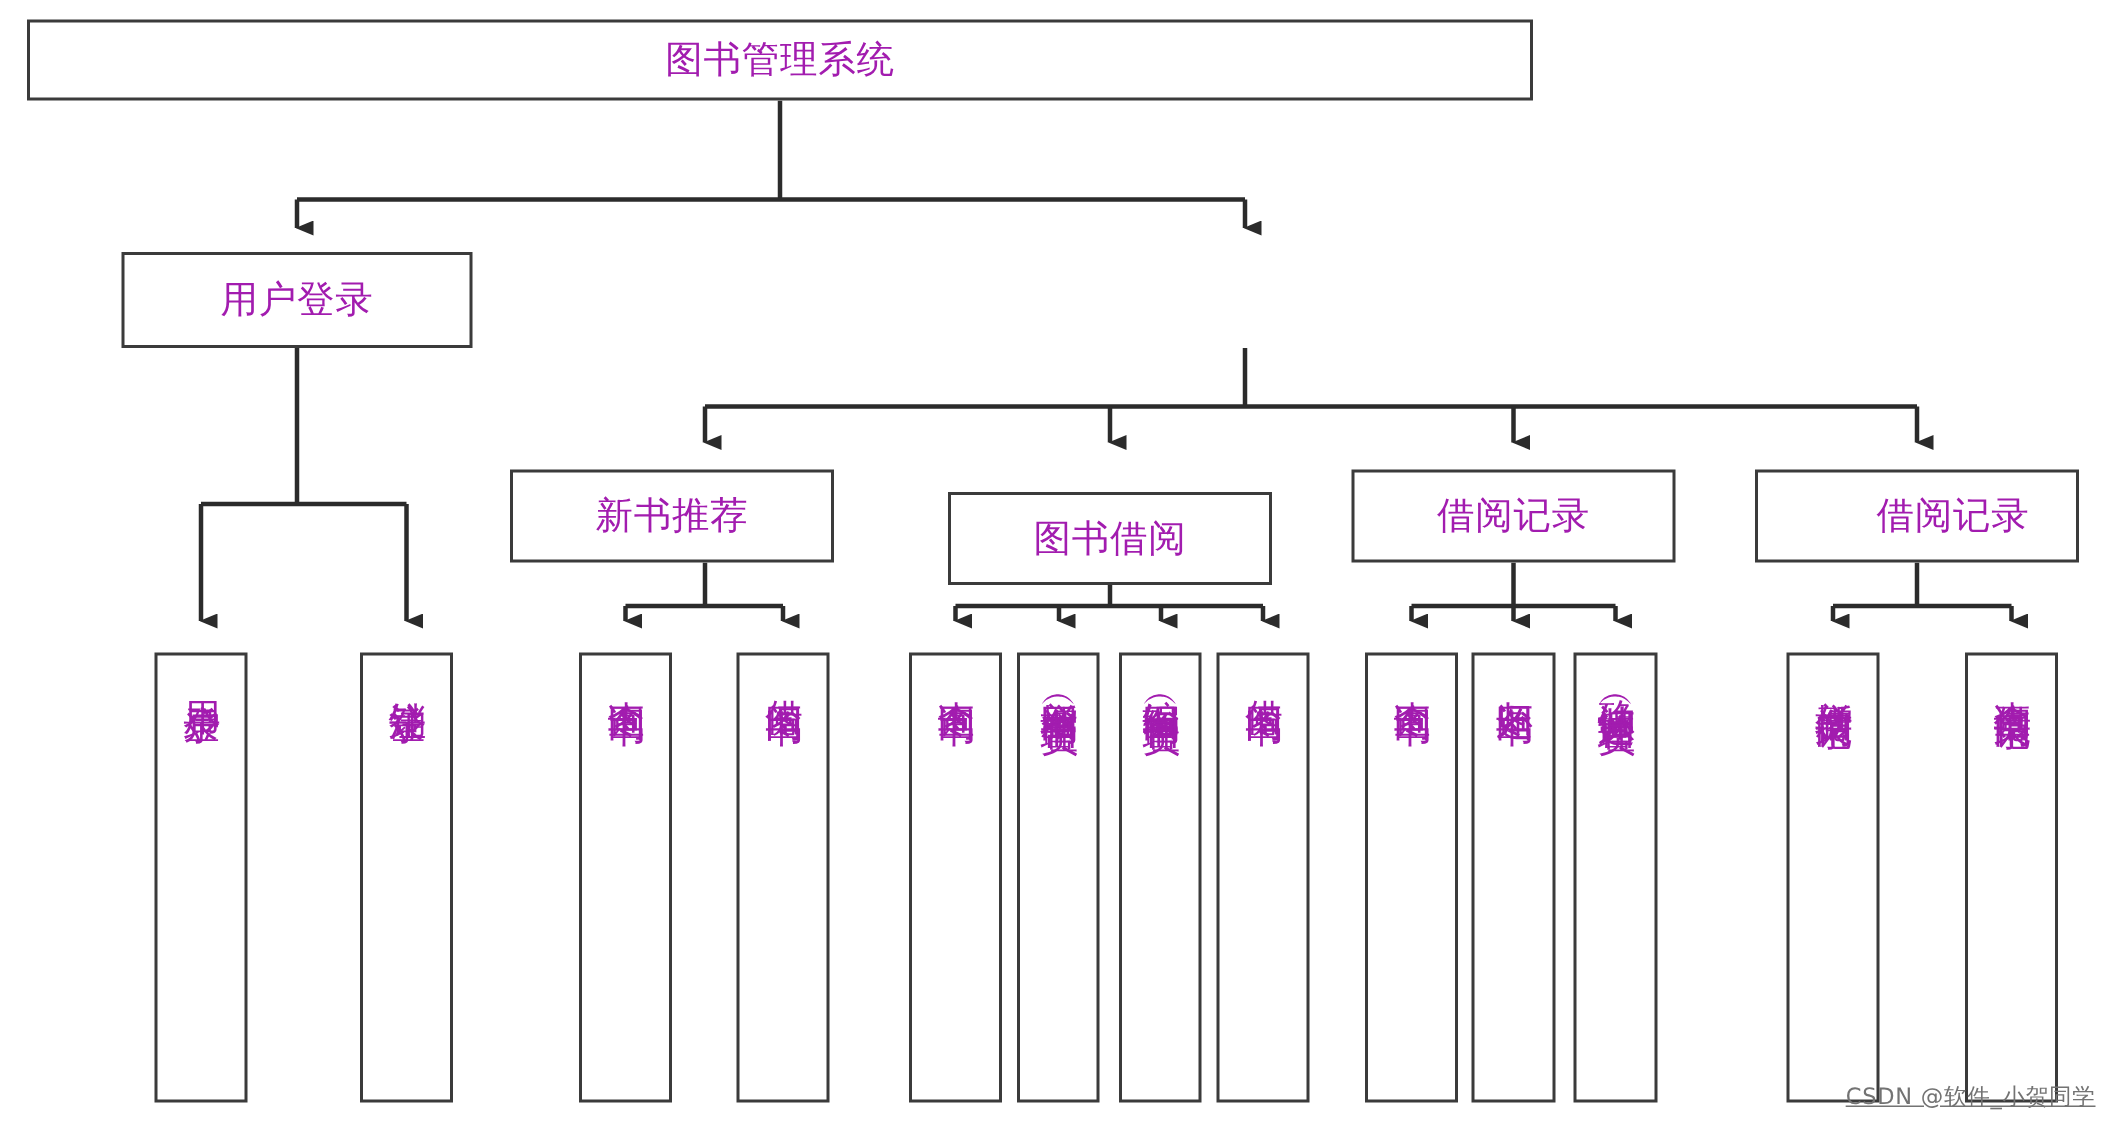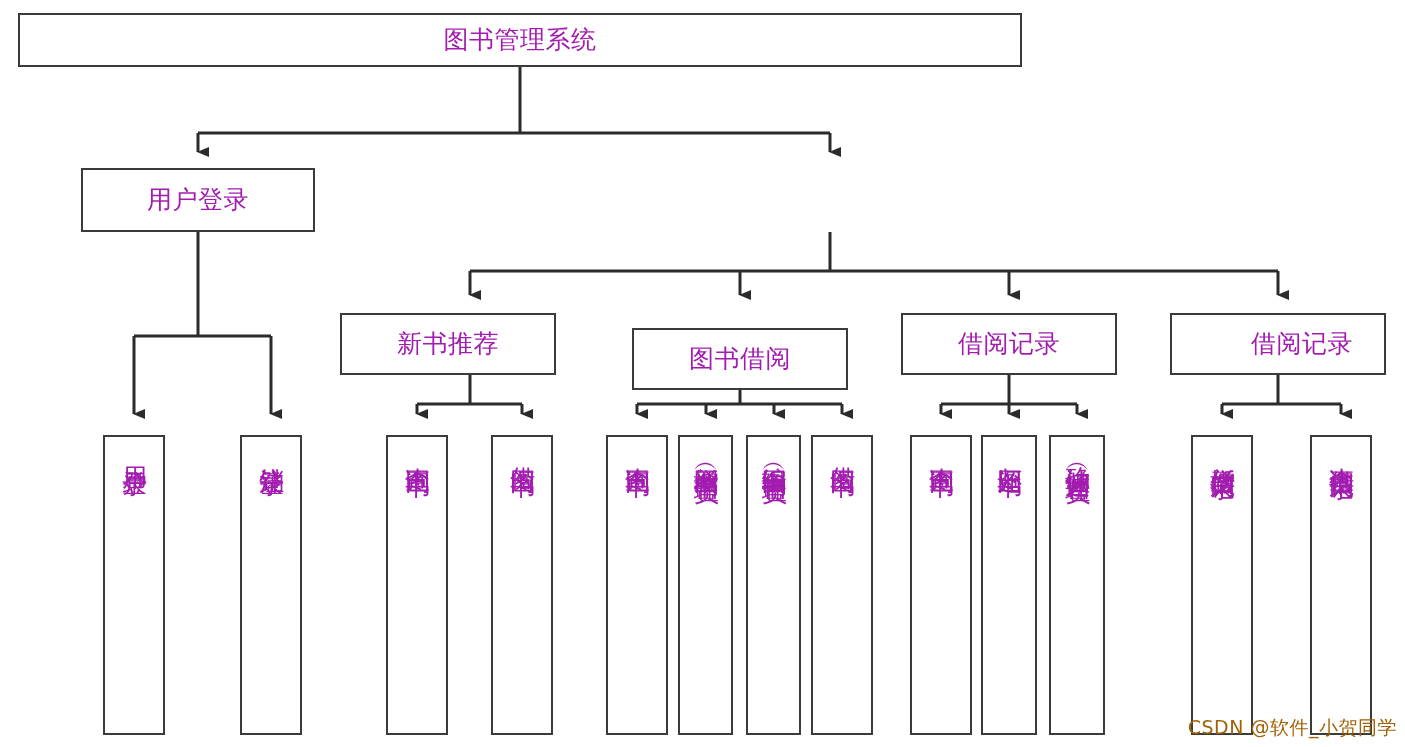--- a/index.html
+++ b/index.html
@@ -56,25 +56,26 @@
     text-orientation: upright;
     font-size: 25px;
     line-height: 1.05;
     letter-spacing: 2px;
     white-space: nowrap;
   }
   #watermark {
     position: absolute;
     right: 8px;
     bottom: 6px;
-    font-size: 19px;
-    color: #a16207;
+    font-size: 15px;
+    color: #737373;
     letter-spacing: 0.5px;
     white-space: nowrap;
     user-select: none;
+    text-decoration: underline;
   }
 </style>
 </head>
 <body>
 
 <div id="diagram-root">
 
   <svg class="edges" viewBox="0 0 1405 747">
     <defs>
       <marker id="arrowhead" markerWidth="10" markerHeight="12" refX="5" refY="11" orient="auto" markerUnits="userSpaceOnUse">

